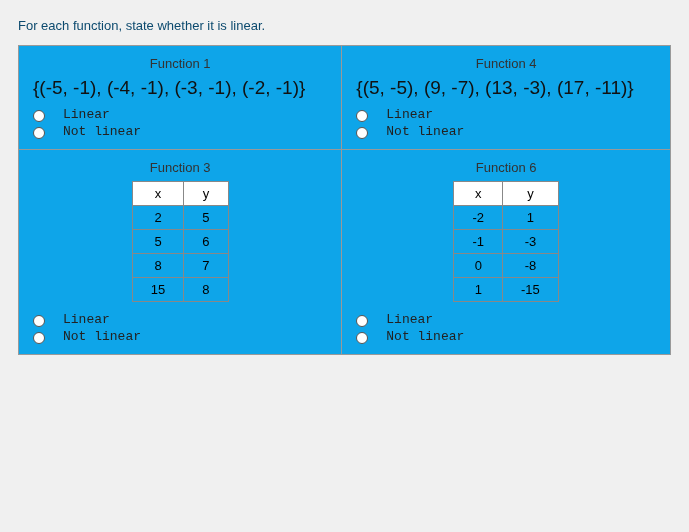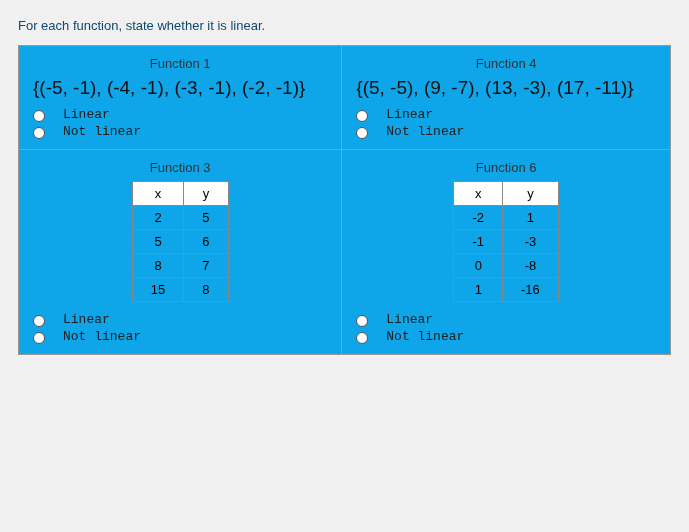--- a/index.html
+++ b/index.html
@@ -184,21 +184,21 @@
                 <tr>
                   <td>-1</td>
                   <td>-3</td>
                 </tr>
                 <tr>
                   <td>0</td>
                   <td>-8</td>
                 </tr>
                 <tr>
                   <td>1</td>
-                  <td>-16</td>
+                  <td>-15</td>
                 </tr>
               </tbody>
           </table>
         </div>
         <div class="radio-group" style="margin-top:10px;">
           <label class="radio-label">
             <span class="radio-circle"></span>
             <span>Linear</span>
           </label>
           <label class="radio-label">

